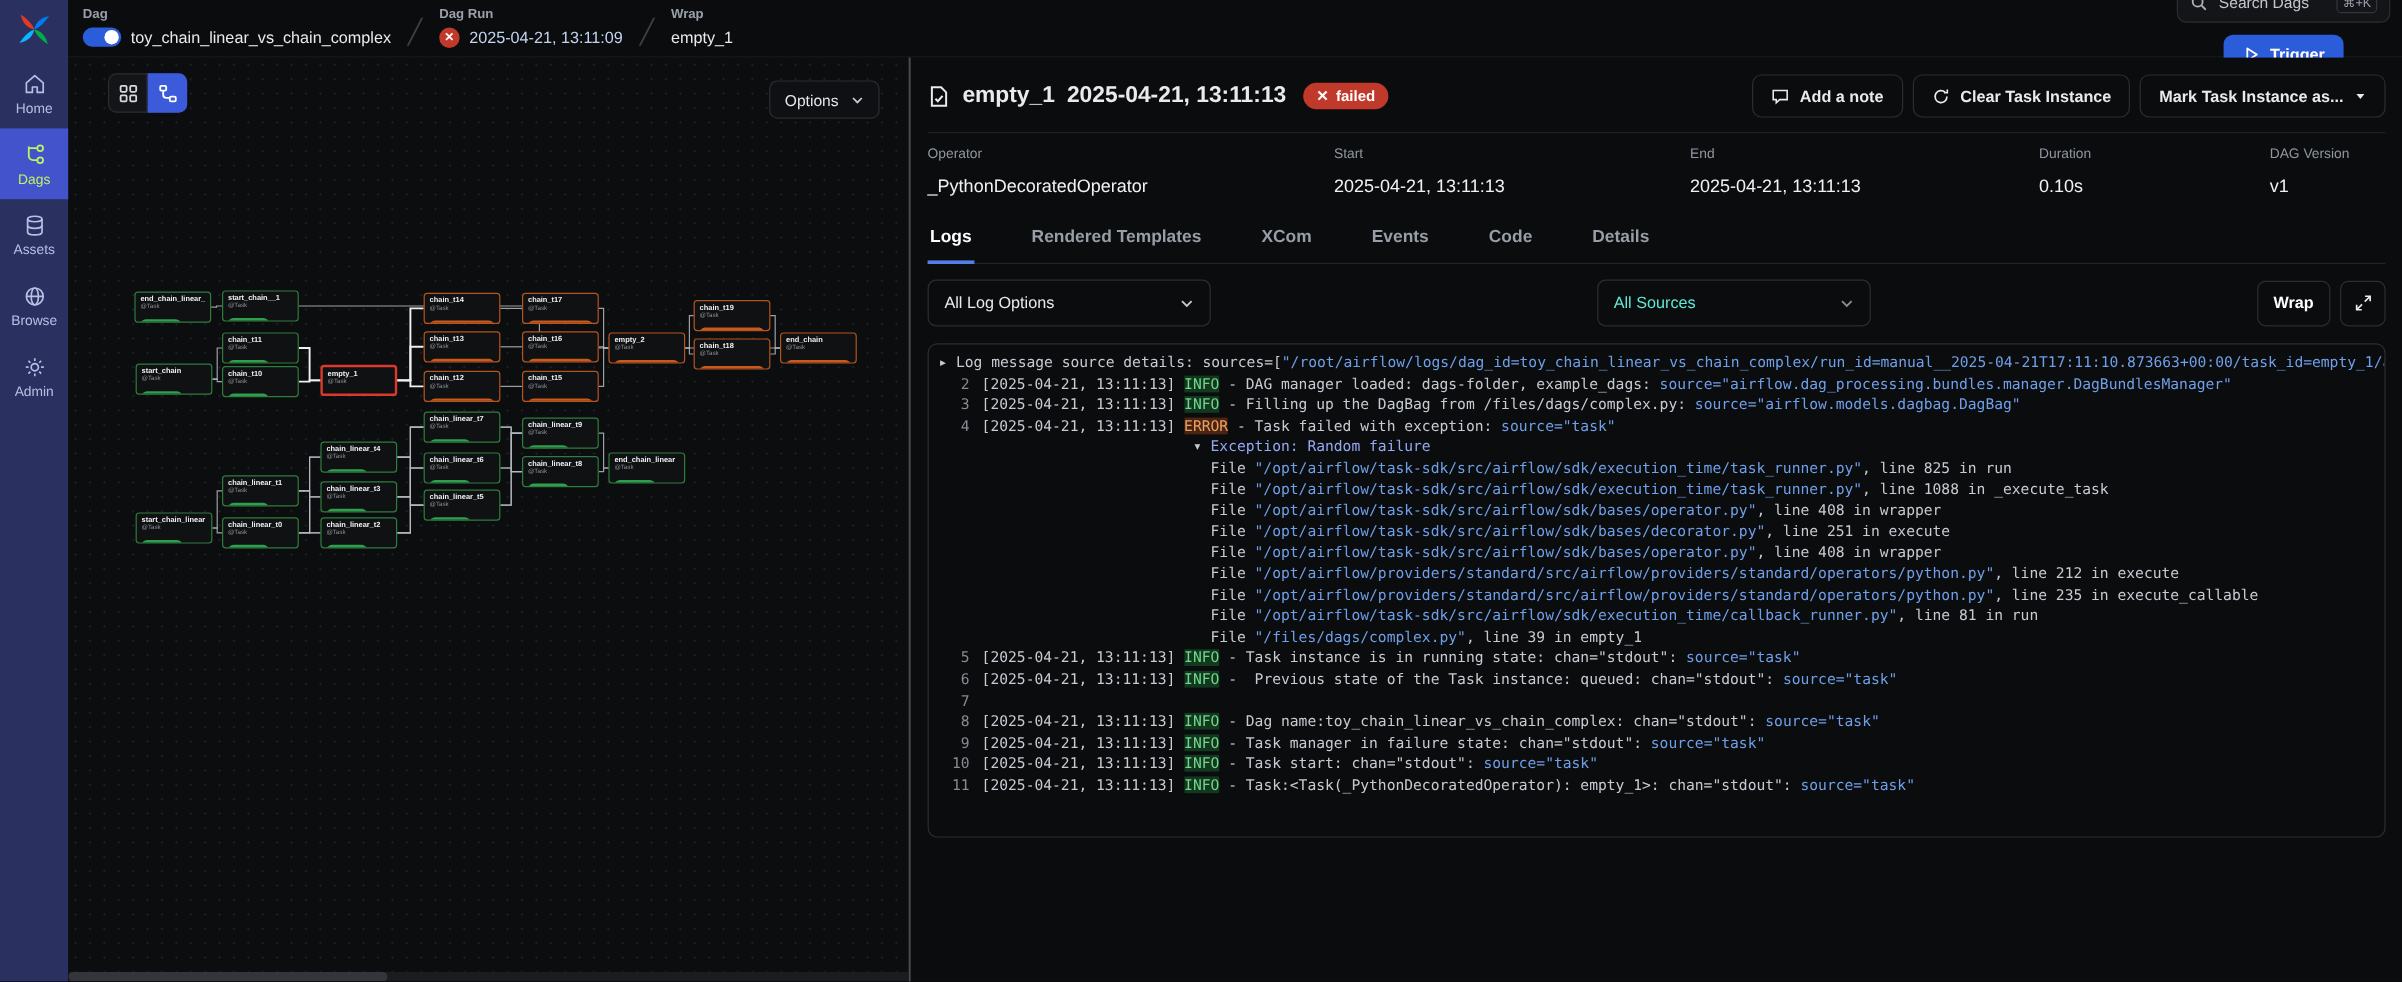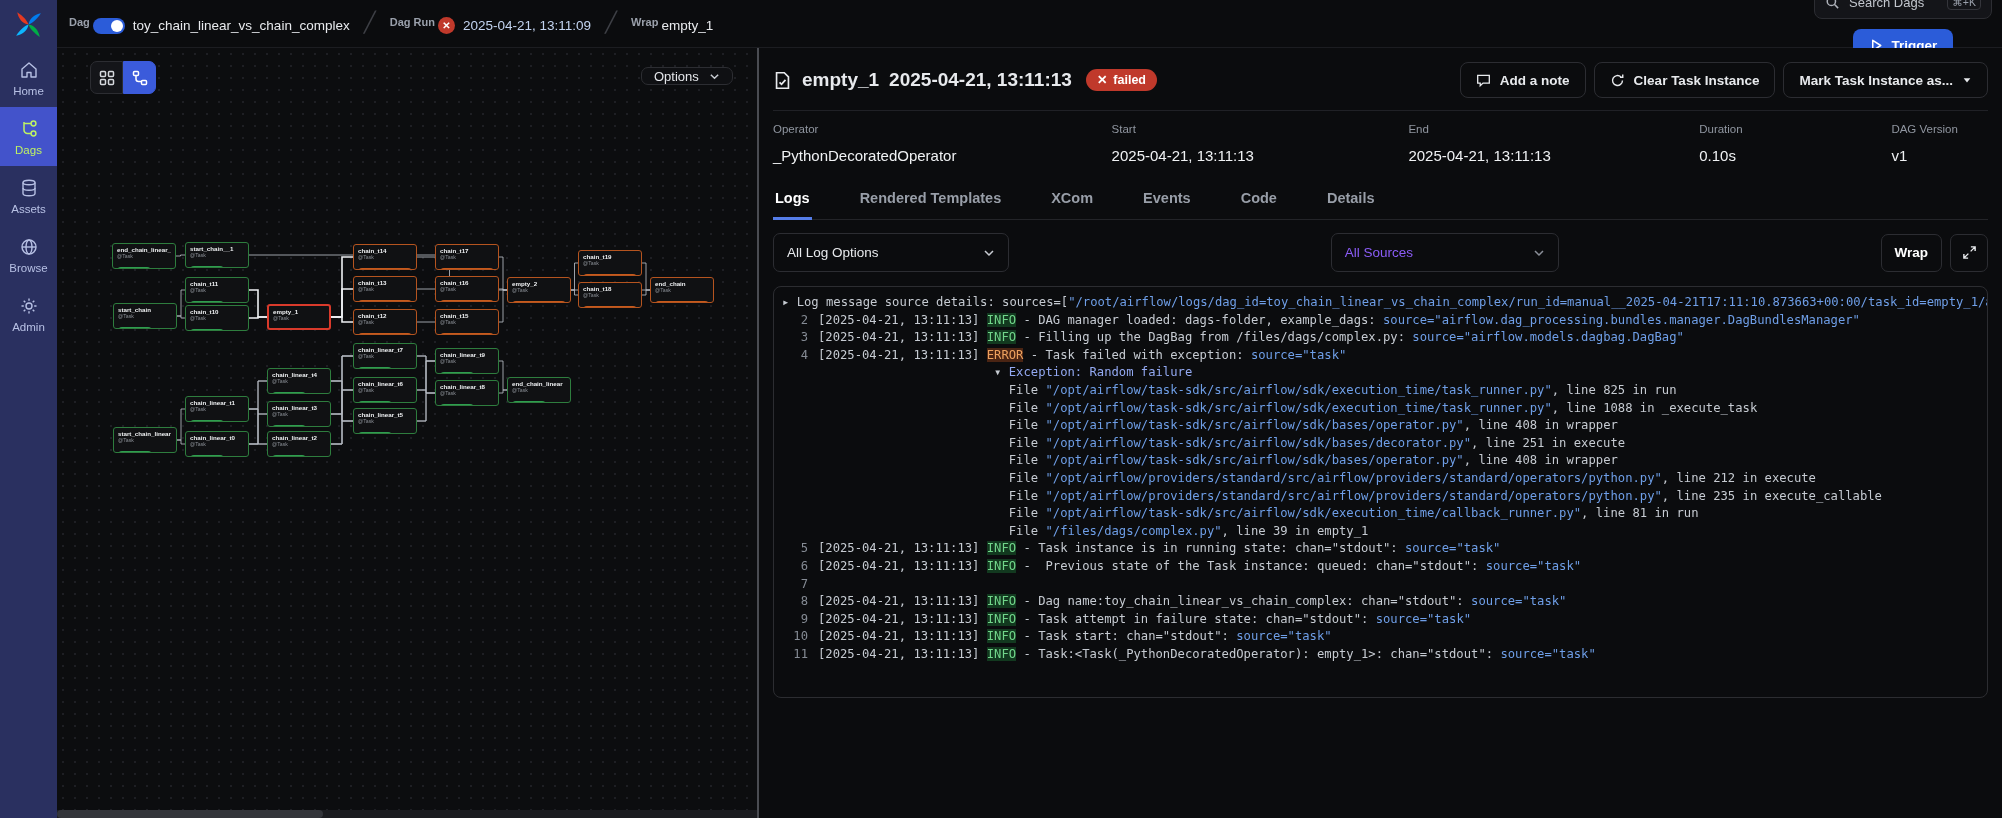--- a/index.html
+++ b/index.html
@@ -14,21 +14,21 @@
     padding:12px 0 10px; color:#b7c0e4; cursor:pointer; }
   .side-item .lbl { font-size:11.5px; }
   .side-item.active { background:#4353cb; color:#bef264; }
   .side-item svg { display:block; }
 
   
   .main { flex:1; display:flex; flex-direction:column; min-width:0; }
   .topbar { height:48px; background:#0b0c0e; display:flex; align-items:center;
     justify-content:space-between; padding:0 10px 0 12px; border-bottom:1px solid #1c1d21; }
   .bc { display:flex; align-items:flex-end; gap:14px; }
-  .bc-sec { display:flex; flex-direction:row; gap:3px; }
+  .bc-sec { display:flex; flex-direction:column; gap:3px; }
   .bc-label { font-size:11px; font-weight:700; color:#9aa0ab; }
   .bc-row { display:flex; align-items:center; gap:8px; height:20px; }
   .bc-name { font-size:13.5px; color:#e8eaed; }
   .bc-link { font-size:13.5px; color:#c3d4f0; }
   .slash { color:#3d3f45; font-size:20px; line-height:1; padding-bottom:4px; }
   .switch { width:32px; height:16px; border-radius:999px; background:#2b5cd9; position:relative; cursor:pointer; flex-shrink:0; }
   .switch .knob { position:absolute; right:2px; top:2px; width:12px; height:12px; border-radius:50%; background:#fff; }
   .runicon { width:17px; height:17px; border-radius:50%; background:#c0392b; color:#fff;
     display:flex; align-items:center; justify-content:center; font-size:10px; font-weight:700; }
   .top-right { display:flex; align-items:center; gap:10px;flex-direction:column; }
@@ -46,21 +46,21 @@
   .vdivider { width:2px; background:#4a4c52; flex-shrink:0; }
   .details { flex:1; min-width:0; background:#0b0c0e; padding:0 14px; display:flex; flex-direction:column; }
 
   
   .gtoolbar { position:absolute; left:33px; top:13px; display:flex; z-index:5; }
   .gbtn { width:33px; height:33px; display:flex; align-items:center; justify-content:center;
     background:#141519; border:1px solid #2c2d32; color:#d6d9de; cursor:pointer; }
   .gbtn:first-child { border-radius:7px 0 0 7px; }
   .gbtn.active { background:#3b5bdb; border-color:#3b5bdb; border-radius:0 7px 7px 0; color:#fff; }
   .options-btn { position:absolute; left:584px; top:19px; z-index:5; display:flex; align-items:center; gap:10px;
-    background:#0f1013; border:1px solid #2c2d32; border-radius:7px; height:18px; padding:0 12px;
+    background:#0f1013; border:1px solid #2c2d32; border-radius:7px; height:32px; padding:0 12px;
     color:#e4e6ea; font-size:13px; cursor:pointer; }
   .edges { position:absolute; inset:0; }
   .nodes { position:absolute; inset:0; }
 
   
   .node { position:absolute; width:64px; height:26px; background:#101113; border:1px solid #2e7d3e;
     border-radius:3px; padding:2px 4px; cursor:pointer; overflow:hidden; }
   .node.upstream_failed { border-color:#b5541f; }
   .node.failed { border-color:#d93a2b; border-width:2px; }
   .node .nt { font-size:6.2px; font-weight:700; color:#eff1f3; white-space:nowrap; overflow:hidden; }
@@ -94,21 +94,21 @@
   
   .tabs { display:flex; gap:46px; border-bottom:1px solid #232428; }
   .tab { padding:10px 2px 11px; font-size:14.5px; font-weight:700; color:#989ea8; cursor:pointer;
     border-bottom:3px solid transparent; margin-bottom:-1px; }
   .tab.active { color:#ffffff; border-bottom-color:#557de8; }
 
   
   .controls { display:flex; align-items:center; margin:13px 0 14px; }
   .select { display:flex; align-items:center; justify-content:space-between; border:1px solid #2c2d32;
     border-radius:7px; height:39px; padding:0 13px; font-size:13.5px; color:#e8eaed; cursor:pointer; }
-  .select.dim { color:#8b5cf6; }
+  .select.dim { color:#5eead4; }
   .sel-levels { width:236px; }
   .sel-sources { width:228px; }
   .csp { flex:1; }
   .wrap-btn { border:1px solid #2c2d32; background:transparent; color:#fff; border-radius:7px;
     height:38px; padding:0 13px; font-size:13.5px; font-weight:600; cursor:pointer; margin-right:8px; }
   .expand-btn { border:1px solid #2c2d32; background:transparent; color:#e8eaed; border-radius:7px;
     width:38px; height:38px; display:flex; align-items:center; justify-content:center; cursor:pointer; }
 
   
   .logbox { border:1px solid #2c2d31; border-radius:8px; height:412px; overflow:hidden;
@@ -470,20 +470,20 @@
             <div class="log-line"><span class="ln"></span><span class="lc"><span class="lp">                          File </span><span class="ll">"/opt/airflow/task-sdk/src/airflow/sdk/bases/decorator.py"</span><span class="lp">, line 251 in execute</span></span></div>
             <div class="log-line"><span class="ln"></span><span class="lc"><span class="lp">                          File </span><span class="ll">"/opt/airflow/task-sdk/src/airflow/sdk/bases/operator.py"</span><span class="lp">, line 408 in wrapper</span></span></div>
             <div class="log-line"><span class="ln"></span><span class="lc"><span class="lp">                          File </span><span class="ll">"/opt/airflow/providers/standard/src/airflow/providers/standard/operators/python.py"</span><span class="lp">, line 212 in execute</span></span></div>
             <div class="log-line"><span class="ln"></span><span class="lc"><span class="lp">                          File </span><span class="ll">"/opt/airflow/providers/standard/src/airflow/providers/standard/operators/python.py"</span><span class="lp">, line 235 in execute_callable</span></span></div>
             <div class="log-line"><span class="ln"></span><span class="lc"><span class="lp">                          File </span><span class="ll">"/opt/airflow/task-sdk/src/airflow/sdk/execution_time/callback_runner.py"</span><span class="lp">, line 81 in run</span></span></div>
             <div class="log-line"><span class="ln"></span><span class="lc"><span class="lp">                          File </span><span class="ll">"/files/dags/complex.py"</span><span class="lp">, line 39 in empty_1</span></span></div>
             <div class="log-line"><span class="ln">5</span><span class="lc"><span class="lp">[2025-04-21, 13:11:13] </span><span class="li">INFO</span><span class="lp"> - Task instance is in running state: chan="stdout": </span><span class="ll">source="task"</span></span></div>
             <div class="log-line"><span class="ln">6</span><span class="lc"><span class="lp">[2025-04-21, 13:11:13] </span><span class="li">INFO</span><span class="lp"> -  Previous state of the Task instance: queued: chan="stdout": </span><span class="ll">source="task"</span></span></div>
             <div class="log-line"><span class="ln">7</span></div>
             <div class="log-line"><span class="ln">8</span><span class="lc"><span class="lp">[2025-04-21, 13:11:13] </span><span class="li">INFO</span><span class="lp"> - Dag name:toy_chain_linear_vs_chain_complex: chan="stdout": </span><span class="ll">source="task"</span></span></div>
-            <div class="log-line"><span class="ln">9</span><span class="lc"><span class="lp">[2025-04-21, 13:11:13] </span><span class="li">INFO</span><span class="lp"> - Task attempt in failure state: chan="stdout": </span><span class="ll">source="task"</span></span></div>
+            <div class="log-line"><span class="ln">9</span><span class="lc"><span class="lp">[2025-04-21, 13:11:13] </span><span class="li">INFO</span><span class="lp"> - Task manager in failure state: chan="stdout": </span><span class="ll">source="task"</span></span></div>
             <div class="log-line"><span class="ln">10</span><span class="lc"><span class="lp">[2025-04-21, 13:11:13] </span><span class="li">INFO</span><span class="lp"> - Task start: chan="stdout": </span><span class="ll">source="task"</span></span></div>
             <div class="log-line"><span class="ln">11</span><span class="lc"><span class="lp">[2025-04-21, 13:11:13] </span><span class="li">INFO</span><span class="lp"> - Task:&lt;Task(_PythonDecoratedOperator): empty_1&gt;: chan="stdout": </span><span class="ll">source="task"</span></span></div>
           </div>
       </section>
     </div>
   </div>
 </div>
 
 </body></html>

